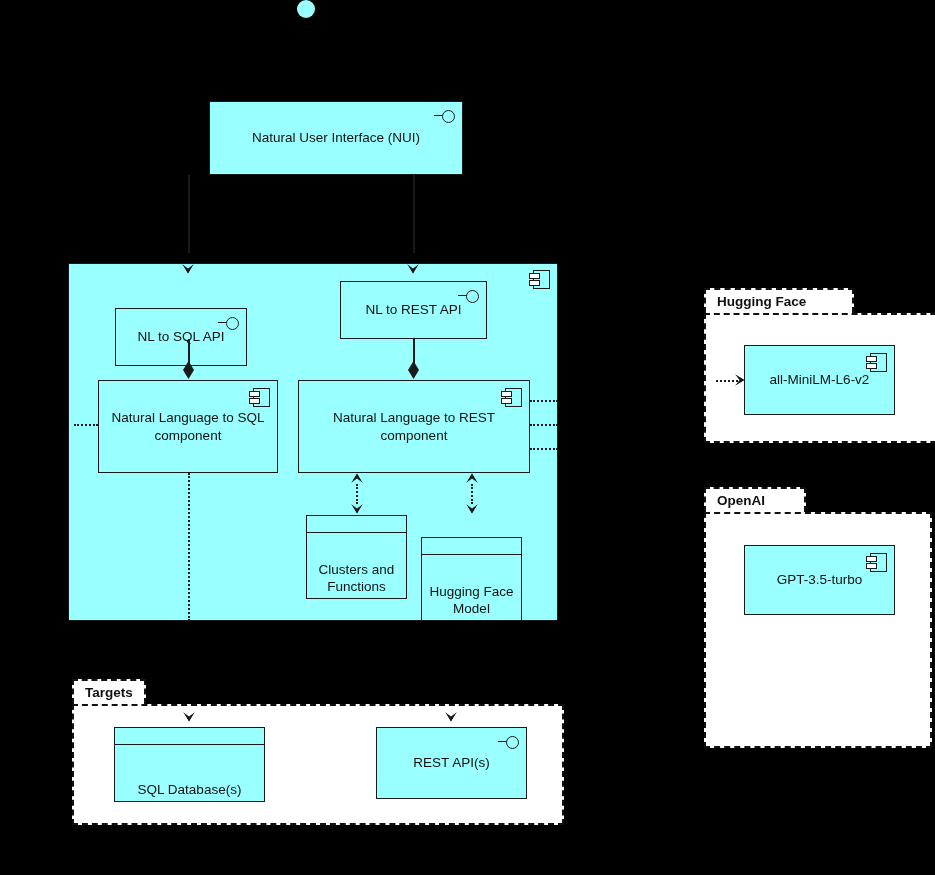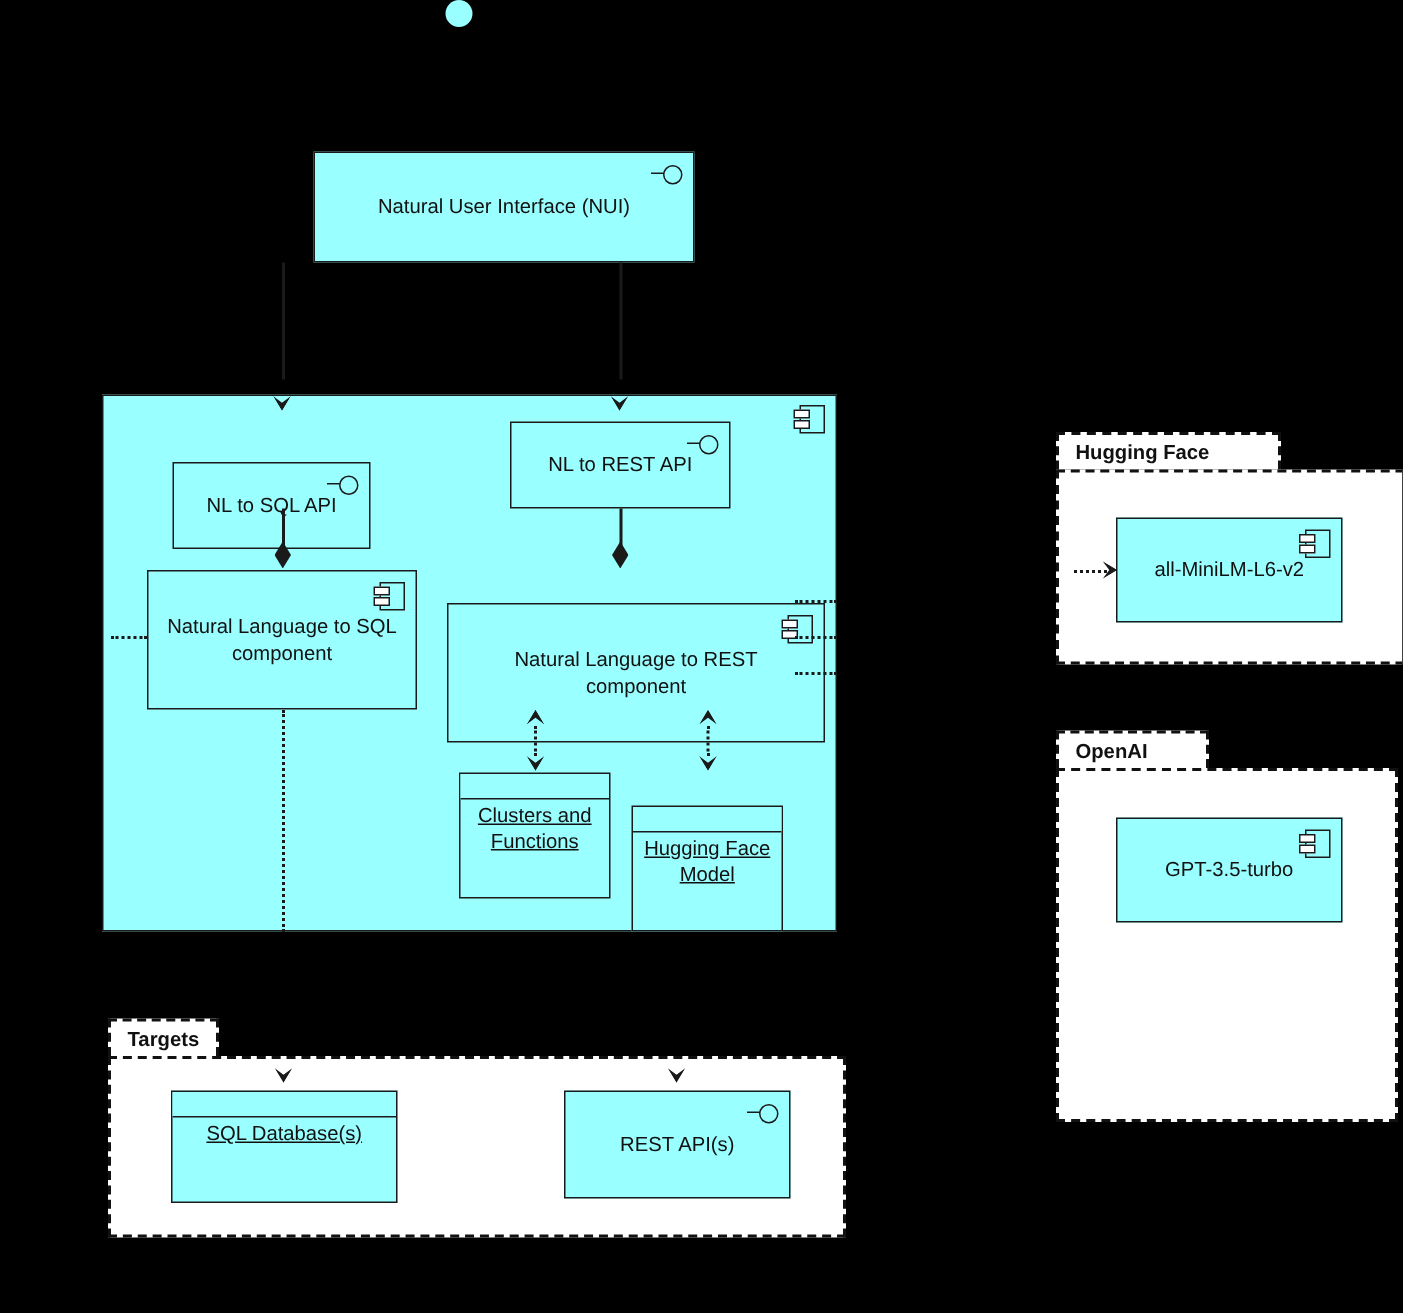--- a/index.html
+++ b/index.html
@@ -88,29 +88,28 @@
   
   .artifact { background: #99FFFF; border: 1.6px solid #1a1a1a; }
   .artifact .strip {
     height: 16px;
     border-bottom: 1.6px solid #1a1a1a;
     background: #99FFFF;
   }
   .artifact .body {
     height: calc(100% - 17.6px);
     display: flex;
-    align-items: flex-start;
+    align-items: flex-end;
     justify-content: center;
     text-align: center;
     color: #111111;
     font-size: 13.5px;
     line-height: 1.28;
     padding: 2px 6px;
     box-sizing: border-box;
-    text-decoration: underline;
   }
 
   
   .system {
     background: #99FFFF;
     border: 1.6px solid #1a1a1a;
   }
 
   
   .pkg-body {
@@ -235,21 +234,21 @@
   <div class="abs diamond" style="left:408px; top:361px;"></div>
 
   <div class="abs comp" style="left:98px; top:380px; width:180px; height:93px;">
     <span class="comp-icon"></span>
     <span>
       <span class="label">Natural Language to SQL</span>
       <span class="label">component</span>
     </span>
   </div>
 
-  <div class="abs comp" style="left:298px; top:380px; width:252px; height:93px;margin-top:22px;">
+  <div class="abs comp" style="left:298px; top:380px; width:232px; height:93px;">
     <span class="comp-icon"></span>
     <span>
       <span class="label">Natural Language to REST</span>
       <span class="label">component</span>
     </span>
   </div>
 
   <div class="abs hdotted" style="left:74px; top:424px; width:24px;"></div>
 
   <div class="abs hdotted" style="left:530px; top:400px; width:28px;"></div>

